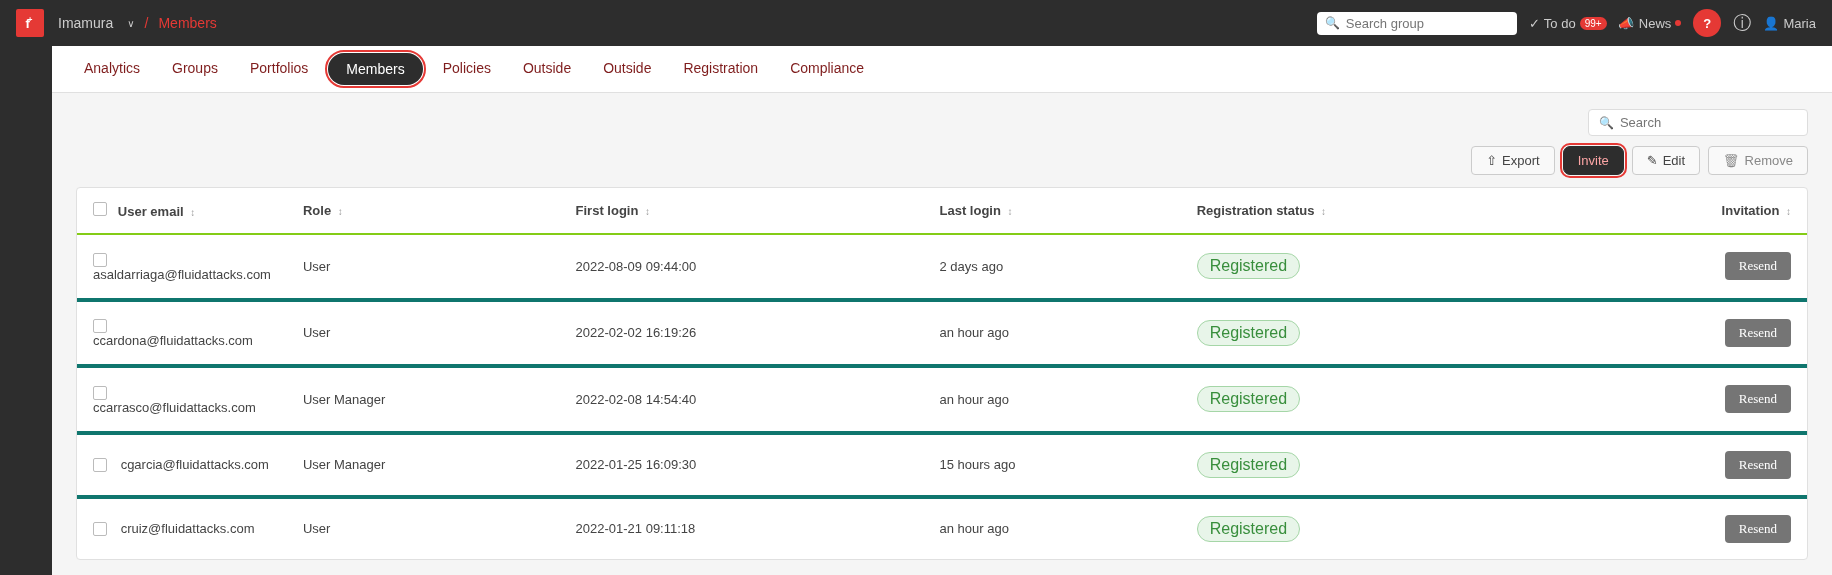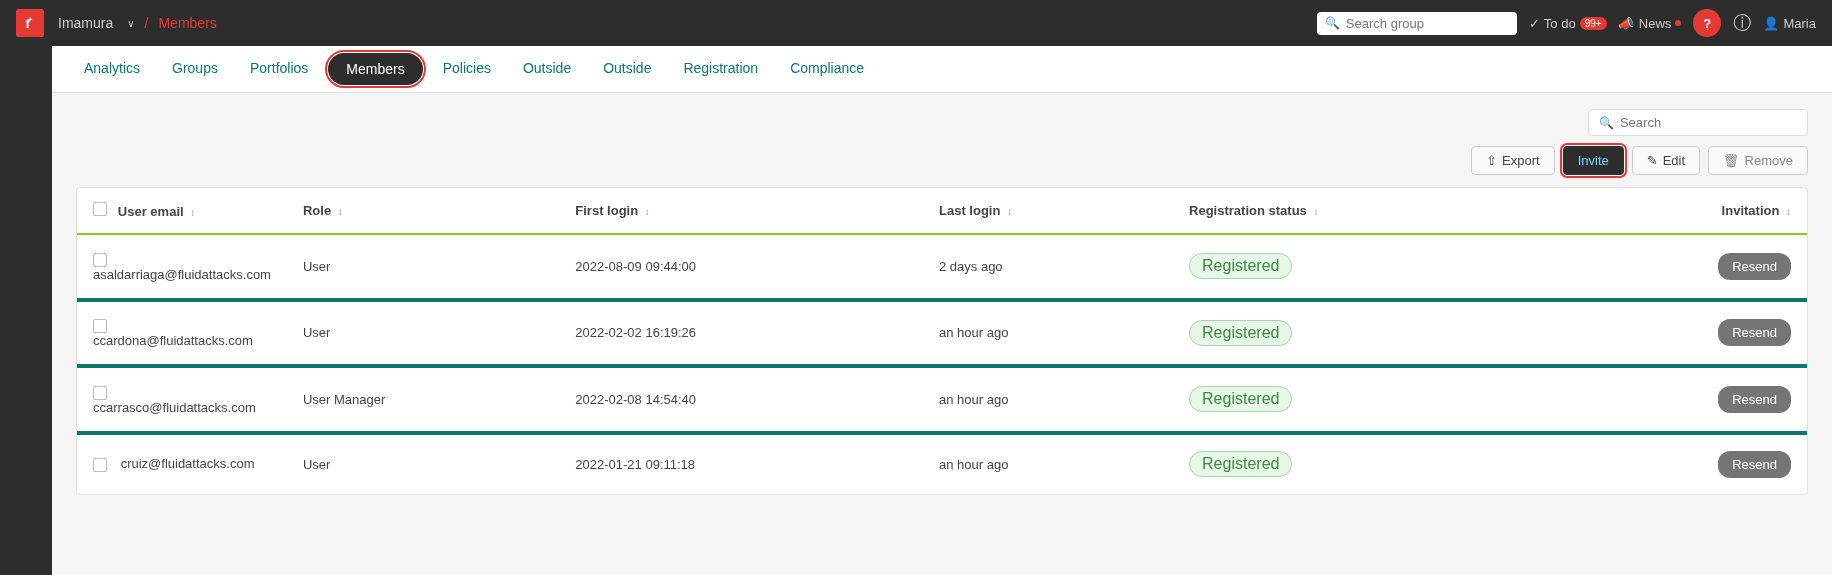--- a/index.html
+++ b/index.html
@@ -139,21 +139,21 @@
     .tabs-bar {
       background: #fff;
       border-bottom: 1px solid #e0e0e0;
       padding: 0 16px;
       display: flex;
       align-items: center;
     }
     .tab {
       padding: 14px 16px;
       font-size: 14px;
-      color: #0f766e;
+      color: #7f1d1d;
       cursor: pointer;
       border-bottom: 2px solid transparent;
       white-space: nowrap;
     }
     .tab.members-active {
       background: #2d2d2d;
       color: #fff;
       border-radius: 20px;
       border-bottom: none;
       padding: 8px 18px;
@@ -205,24 +205,25 @@
       cursor: pointer;
       border: 1px solid #ccc;
       background: #f9f9f9;
       color: #444;
       display: flex;
       align-items: center;
       gap: 5px;
     }
     .btn-invite {
       background: #2d2d2d;
-      color: #7dd3fc;
+      color: #fca5a5;
       border-color: #2d2d2d;
       outline: 2px solid #e53935;
       outline-offset: 1px;
+      border-radius: 7px;
     }
     .btn-remove { color: #888; }
 
     
     .table-container {
       background: #fff;
       border: 1px solid #e0e0e0;
       border-radius: 4px;
       overflow: hidden;
     }
@@ -271,24 +272,25 @@
       border: 1px solid #a5d6a7;
       border-radius: 20px;
       padding: 3px 12px;
       font-size: 16px;
       display: inline-block;
     }
     .resend-btn {
       background: #757575;
       color: #fff;
       border: none;
-      border-radius: 12px;
+      border-radius: 4px;
       padding: 6px 14px;
       font-size: 13px;
       cursor: pointer;
+      font-family: Liberation Serif, serif;
     }
   </style>
 </head>
 <body>
 
 <nav class="navbar">
   <div class="navbar-left">
     <div class="navbar-brand">
       <span>f</span>
       <span style="position:relative;top:-4px;left:-2px;font-size:8px;">+</span>
@@ -444,20 +446,35 @@
     <td>
       <span class="registered-badge">Registered</span>
     </td>
     <td style="text-align:right;">
       <button class="resend-btn">Resend</button>
     </td>
   </tr>
               <tr>
     <td>
       <span class="checkbox" style="margin-right:10px;display:inline-block;vertical-align:middle;"></span>
+      <span>cgarcia@fluidattacks.com</span>
+    </td>
+    <td>User Manager</td>
+    <td>2022-01-25 16:09:30</td>
+    <td>15 hours ago</td>
+    <td>
+      <span class="registered-badge">Registered</span>
+    </td>
+    <td style="text-align:right;">
+      <button class="resend-btn">Resend</button>
+    </td>
+  </tr>
+              <tr>
+    <td>
+      <span class="checkbox" style="margin-right:10px;display:inline-block;vertical-align:middle;"></span>
       <span>cruiz@fluidattacks.com</span>
     </td>
     <td>User</td>
     <td>2022-01-21 09:11:18</td>
     <td>an hour ago</td>
     <td>
       <span class="registered-badge">Registered</span>
     </td>
     <td style="text-align:right;">
       <button class="resend-btn">Resend</button>

